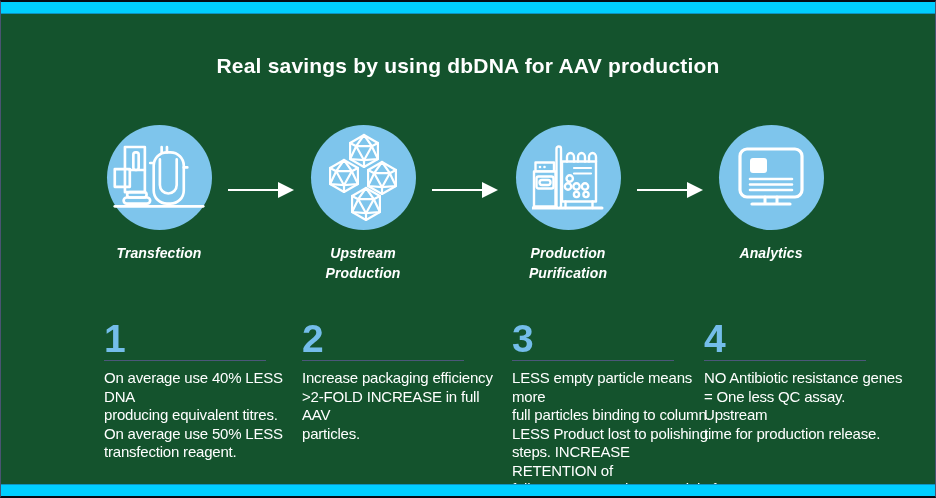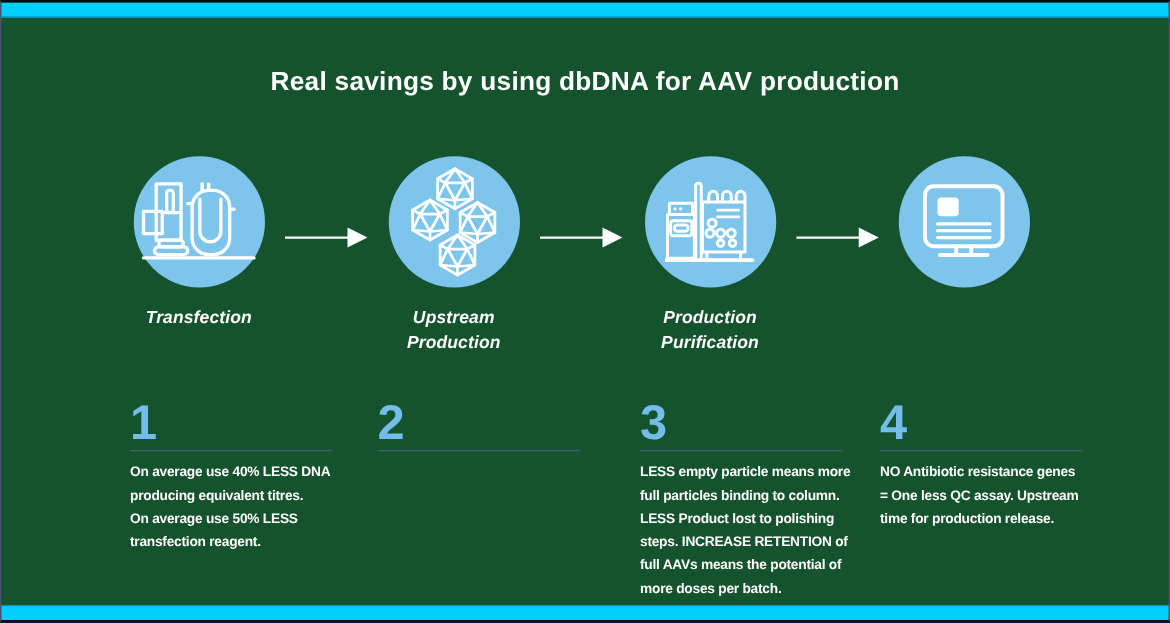--- a/index.html
+++ b/index.html
@@ -27,21 +27,21 @@
     margin-top:13px; color:#ffffff; font-size:14px; font-weight:700;
     line-height:20px; white-space:pre-line; letter-spacing:.1px;font-style:italic;
   }
   .arrow{position:absolute; top:179px;}
   .step{position:absolute; top:317px; width:206px;}
   .step-number{
     color:#74BDEA; font-size:39px; font-weight:700; line-height:40px; margin:0;
   }
   .rule{width:162px; height:1px; background:#4C577A; margin-top:1px;}
   .step-text{
-    margin:8px 0 0 0; color:#ffffff; font-size:11px; font-weight:700;
+    margin:8px 0 0 0; color:#ffffff; font-size:15px; font-weight:400;
     line-height:18.5px; letter-spacing:-.2px; white-space:pre-line;
   }
   svg .ln{stroke:#ffffff; fill:none; stroke-linecap:round; stroke-linejoin:round;}
   svg .fillbg{fill:#7EC5EC;}
 </style>
 </head>
 <body>
 
 <div class="frame">
   <div class="accent-bar top"></div>
@@ -125,20 +125,21 @@
       <svg width="66" height="62" viewBox="0 0 66 62">
         <g class="ln" stroke-width="3.2">
           <rect x="2" y="2" width="62" height="48" rx="7"></rect>
           <rect x="12" y="11" width="17" height="15" rx="3" fill="#ffffff" stroke="none"></rect>
           <path d="M12 32 H54 M12 37.5 H54 M12 43 H54" stroke-width="2.6"></path>
           <path d="M27 50 V56 M39 50 V56" stroke-width="3"></path>
           <path d="M14 57 H52"></path>
         </g>
       </svg>
     </div>
+    <div class="stage-label">Analytics</div>
   </div>
 
   <svg class="arrow" style="left:227px" width="66" height="18" viewBox="0 0 66 18">
     <line x1="0" y1="9" x2="51" y2="9" stroke="#ffffff" stroke-width="1.8"></line>
     <polygon points="50,1 66,9 50,17" fill="#ffffff"></polygon>
   </svg>
   <svg class="arrow" style="left:431px" width="66" height="18" viewBox="0 0 66 18">
     <line x1="0" y1="9" x2="51" y2="9" stroke="#ffffff" stroke-width="1.8"></line>
     <polygon points="50,1 66,9 50,17" fill="#ffffff"></polygon>
   </svg>
@@ -151,20 +152,23 @@
     <p class="step-number">1</p>
     <div class="rule"></div>
     <p class="step-text">On average use 40% LESS DNA
 producing equivalent titres.
 On average use 50% LESS
 transfection reagent.</p>
   </div>
   <div class="step" style="left:301px">
     <p class="step-number">2</p>
     <div class="rule"></div>
+    <p class="step-text">Increase packaging efficiency
+&gt;2-FOLD INCREASE in full AAV
+particles.</p>
   </div>
   <div class="step" style="left:511px">
     <p class="step-number">3</p>
     <div class="rule"></div>
     <p class="step-text">LESS empty particle means more
 full particles binding to column.
 LESS Product lost to polishing
 steps. INCREASE RETENTION of
 full AAVs means the potential of
 more doses per batch.</p>

